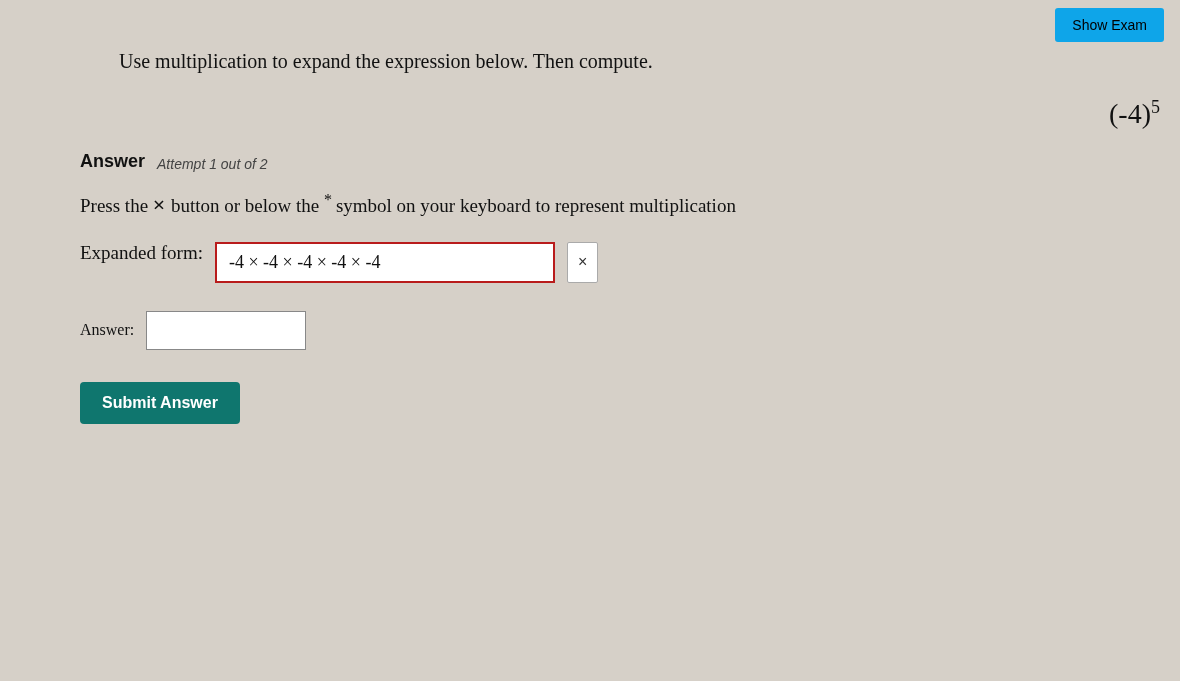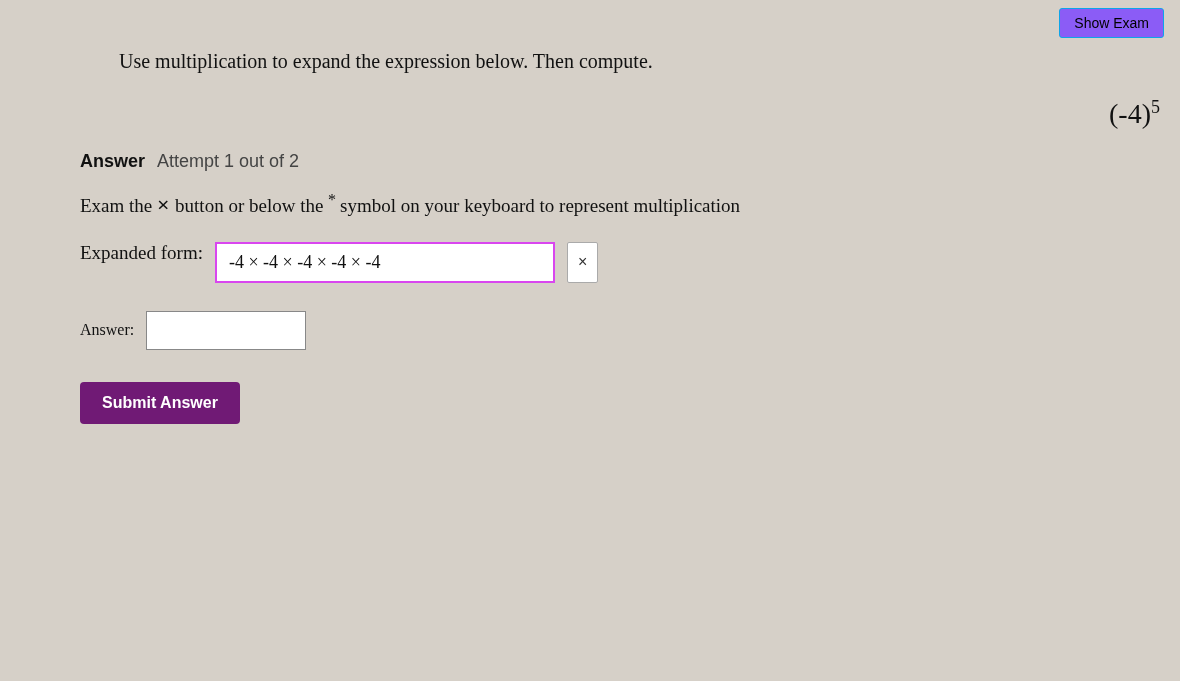--- a/index.html
+++ b/index.html
@@ -14,22 +14,22 @@
     }
 
     .top-bar {
       position: absolute;
       top: 0;
       right: 0;
       padding: 8px 16px;
     }
 
     .show-exam-btn {
-      background: #8b5cf6;
-      border: 1px solid #0ea5e9;
+      background: #0ea5e9;
+      border: 3px solid #0ea5e9;
       padding: 6px 14px;
       font-size: 14px;
       font-family: Arial, sans-serif;
       cursor: pointer;
       border-radius: 3px;
     }
 
     .main-content {
       position: absolute;
       top: 30px;
@@ -70,23 +70,24 @@
     }
 
     .answer-label {
       font-size: 18px;
       font-weight: bold;
       color: #111;
       font-family: Arial, sans-serif;
     }
 
     .attempt-text {
-      font-size: 18px;
+      font-size: 14px;
       color: #444;
       font-family: Arial, sans-serif;
+      font-style: italic;
     }
 
     .press-instruction {
       font-size: 19px;
       color: #111;
       margin-bottom: 20px;
       font-family: Georgia, serif;
       line-height: 1.5;
     }
 
@@ -107,21 +108,21 @@
     }
 
     .expanded-form-label {
       font-size: 19px;
       color: #111;
       font-family: Georgia, serif;
       white-space: nowrap;
     }
 
     .expanded-form-input {
-      border: 2px solid #d946ef;
+      border: 2px solid #b91c1c;
       background: white;
       padding: 8px 12px;
       font-size: 18px;
       font-family: Georgia, serif;
       color: #111;
       min-width: 340px;
       outline: none;
     }
 
     .x-button {
@@ -152,21 +153,21 @@
       border: 1px solid #888;
       background: white;
       padding: 8px 12px;
       font-size: 18px;
       font-family: Georgia, serif;
       width: 160px;
       outline: none;
     }
 
     .submit-btn {
-      background-color: #701a75;
+      background-color: #0f766e;
       color: white;
       border: none;
       padding: 12px 22px;
       font-size: 16px;
       font-weight: bold;
       font-family: Arial, sans-serif;
       cursor: pointer;
       border-radius: 4px;
     }
   </style>
@@ -186,21 +187,21 @@
       <span>(-4)</span><span class="superscript">5</span>
     </span>
   </div>
 
   <div class="answer-header">
     <span class="answer-label">Answer</span>
     <span class="attempt-text">Attempt 1 out of 2</span>
   </div>
 
   <div class="press-instruction">
-    <span>Exam the</span>
+    <span>Press the</span>
     <span class="times-symbol"> × </span>
     <span>button or below the</span>
     <span class="asterisk"> * </span>
     <span>symbol on your keyboard to represent multiplication</span>
   </div>
 
   <div class="expanded-form-row">
     <span class="expanded-form-label">Expanded form:</span>
     <input class="expanded-form-input" type="text" value="-4 × -4 × -4 × -4 × -4" style="">
     <button class="x-button">×</button>

